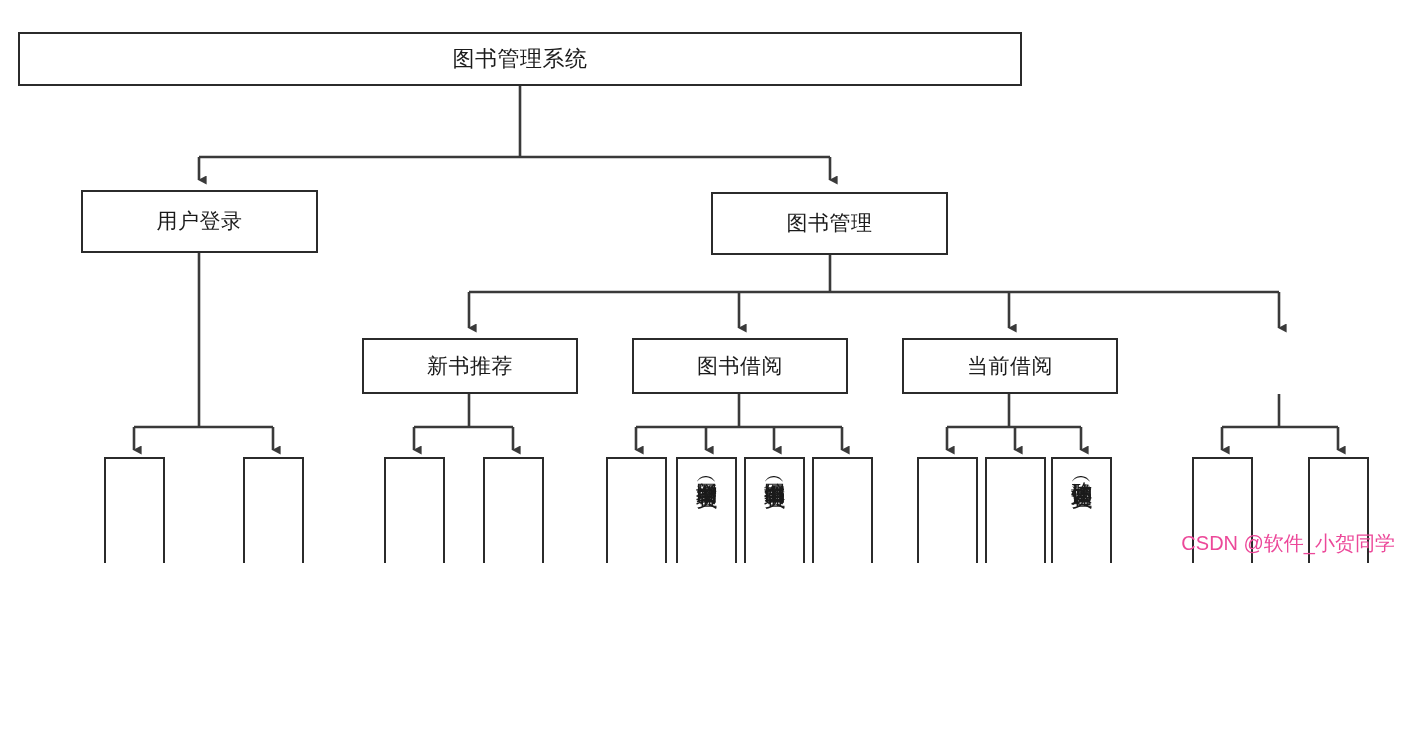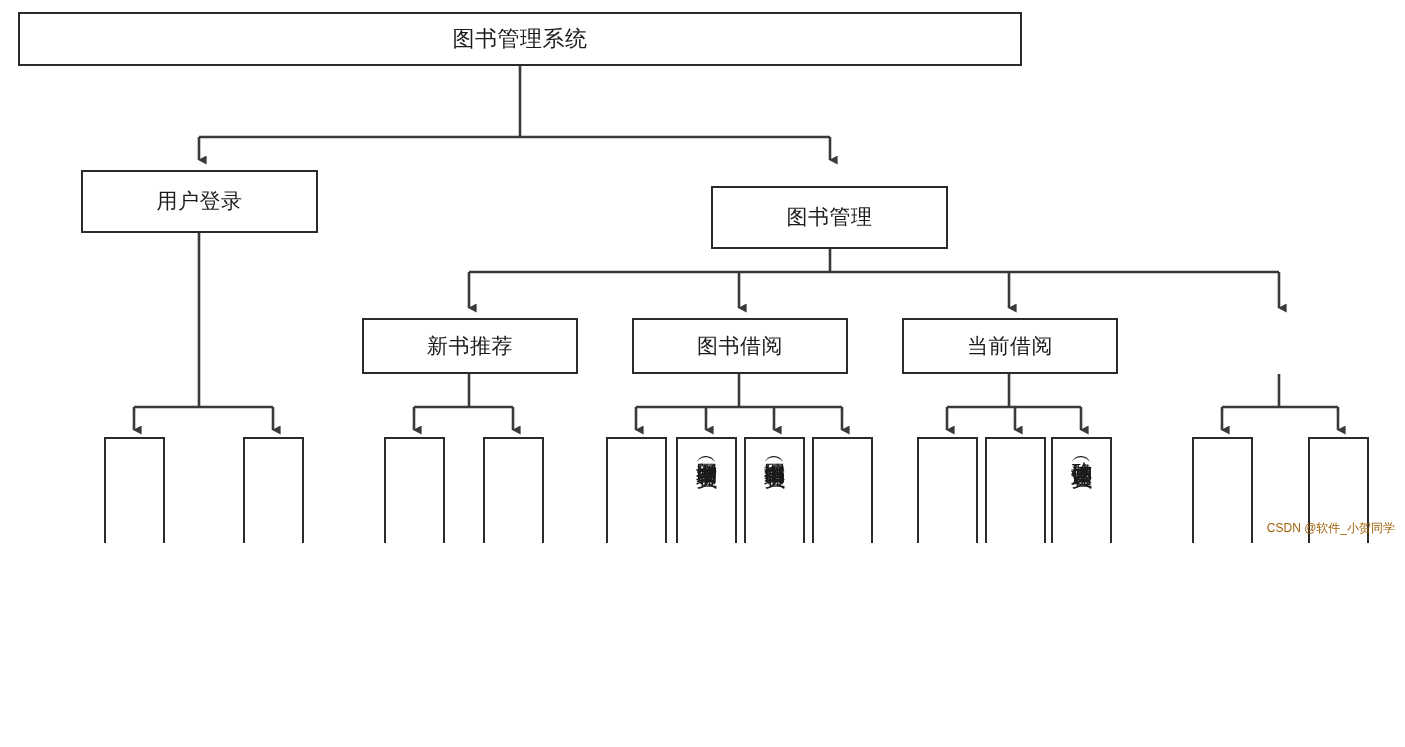--- a/index.html
+++ b/index.html
@@ -11,20 +11,21 @@
   body {
     font-family: "Liberation Sans", "DejaVu Sans", sans-serif;
     color: #1b1b1b;
   }
   #canvas {
     position: relative;
     width: 1405px;
     height: 543px;
     background: #ffffff;
     overflow: hidden;
+    margin-top: 20px;
   }
   svg#edges {
     position: absolute;
     left: 0;
     top: 0;
     width: 1405px;
     height: 747px;
     pointer-events: none;
   }
   .node {
@@ -59,22 +60,22 @@
     max-height: 100%;
   }
   .node.leaf.vcenter {
     align-items: center;
     padding-top: 0;
   }
   .watermark {
     position: absolute;
     right: 10px;
     bottom: 6px;
-    font-size: 12px;
-    color: #a16207;
+    font-size: 20px;
+    color: #ec4899;
     z-index: 3;
     white-space: nowrap;
     font-family: "Liberation Sans", "DejaVu Sans", sans-serif;
   }
 </style>
 </head>
 <body>
 
 <div id="canvas">
 
@@ -128,21 +129,21 @@
     </g>
   </svg>
 
   <div class="node root" style="left:18px; top:12px; width:1004px; height:54px;">
     <span class="label">图书管理系统</span>
   </div>
 
   <div class="node" style="left:81px; top:170px; width:237px; height:63px;">
     <span class="label">用户登录</span>
   </div>
-  <div class="node" style="left:711px; top:186px; width:237px; height:63px;">
+  <div class="node" style="left:711px; top:172px; width:237px; height:63px;">
     <span class="label">图书管理</span>
   </div>
 
   <div class="node" style="left:362px; top:318px; width:216px; height:56px;text-align:center;">
     <span class="label">新书推荐</span>
   </div>
   <div class="node" style="left:902px; top:318px; width:216px; height:56px;">
     <span class="label">当前借阅</span>
   </div>
   <div class="node" style="left:632px; top:318px; width:216px; height:56px;">

